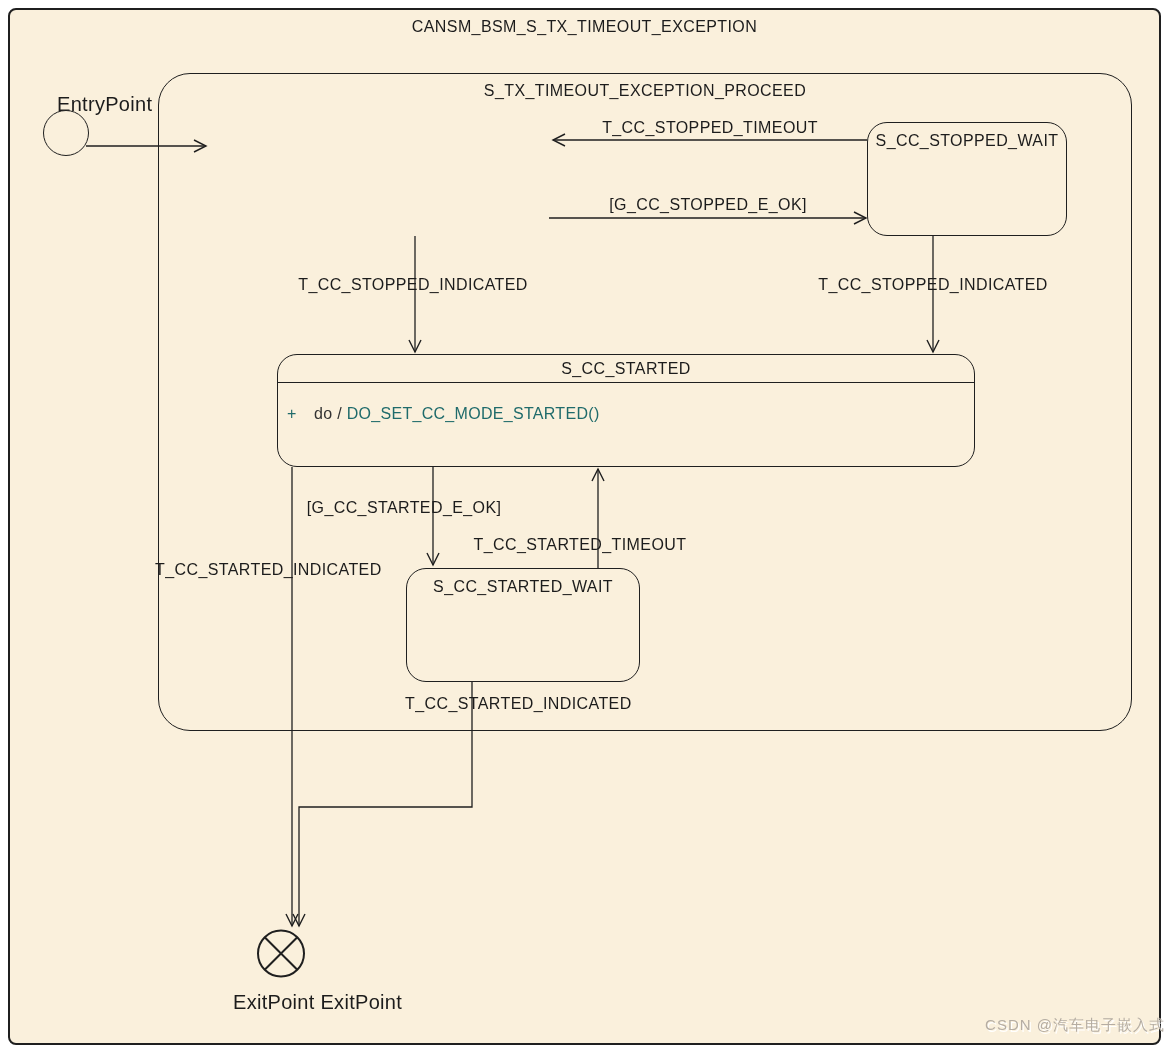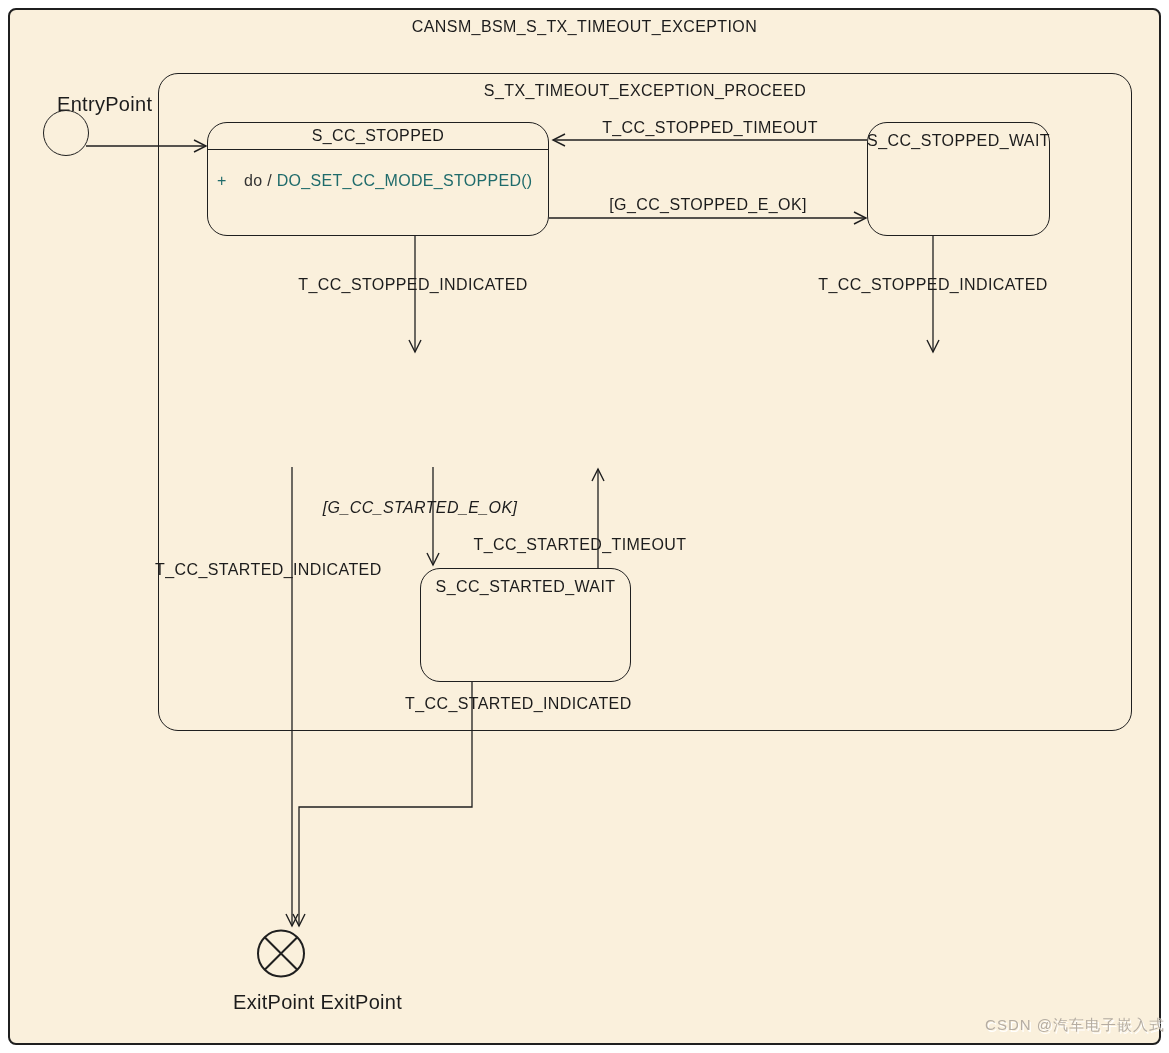--- a/index.html
+++ b/index.html
@@ -11,21 +11,21 @@
     --watermark:#b5ada3;
   }
   html,body{margin:0;padding:0;background:#ffffff;}
   .canvas{
     position:relative;width:1169px;height:1053px;background:#ffffff;
     font-family:"Liberation Sans",sans-serif;color:var(--text);
     overflow:hidden;
   }
   .frame{position:absolute;box-sizing:border-box;border:2px solid var(--line);border-radius:8px;}
   .outer{left:8px;top:8px;width:1153px;height:1037px;background:var(--background);}
-  .inner{left:158px;top:73px;width:974px;height:658px;border-width:1.6px;border-radius:20px;background:transparent;}
+  .inner{left:158px;top:73px;width:974px;height:658px;border-width:1.6px;border-radius:32px;background:transparent;}
   .frame-title{
     position:absolute;left:0;right:0;top:8px;text-align:center;
     font-size:16px;letter-spacing:.4px;white-space:nowrap;color:var(--text);
   }
   .state{
     position:absolute;box-sizing:border-box;border:1.7px solid var(--line);
     border-radius:20px;background:var(--background);
   }
   .state-title{
     display:flex;align-items:center;justify-content:center;
@@ -66,39 +66,39 @@
     <div class="frame-title">CANSM_BSM_S_TX_TIMEOUT_EXCEPTION</div>
   </div>
 
   <div class="frame inner">
     <div class="frame-title">S_TX_TIMEOUT_EXCEPTION_PROCEED</div>
   </div>
 
   <div class="node-label" style="left:57px;top:93px;">EntryPoint</div>
   <div class="entry-circle"></div>
 
-  <div class="state" style="left:207px;top:122px;width:342px;height:114px;">
-    <div class="state-title divided">S_CC_STOPPED</div>
-    <div class="state-body"><span class="plus">+</span><span class="kw">do /</span> <span class="act">DO_SET_CC_MODE_STOPPED()</span></div>
-  </div>
 
-  <div class="state" style="left:867px;top:122px;width:183px;height:114px;">
+  <div class="state" style="left:867px;top:122px;width:200px;height:114px;">
     <div class="state-title plain">S_CC_STOPPED_WAIT</div>
   </div>
 
+  <div class="state" style="left:277px;top:354px;width:698px;height:113px;">
+    <div class="state-title divided" style="height:27px;">S_CC_STARTED</div>
+    <div class="state-body"><span class="plus">+</span><span class="kw">do /</span> <span class="act">DO_SET_CC_MODE_STARTED()</span></div>
+  </div>
 
-  <div class="state" style="left:420px;top:568px;width:211px;height:114px;">
+  <div class="state" style="left:406px;top:568px;width:234px;height:114px;">
     <div class="state-title plain">S_CC_STARTED_WAIT</div>
   </div>
 
   <div class="tlabel centered" style="left:710px;top:119px;">T_CC_STOPPED_TIMEOUT</div>
   <div class="tlabel centered" style="left:708px;top:196px;">[G_CC_STOPPED_E_OK]</div>
   <div class="tlabel centered" style="left:413px;top:276px;">T_CC_STOPPED_INDICATED</div>
   <div class="tlabel centered" style="left:933px;top:276px;">T_CC_STOPPED_INDICATED</div>
-  <div class="tlabel centered" style="left:420px;top:499px;font-style:italic;">[G_CC_STARTED_E_OK]</div>
+  <div class="tlabel centered" style="left:404px;top:499px;">[G_CC_STARTED_E_OK]</div>
   <div class="tlabel centered" style="left:580px;top:528px;margin-top:8px;">T_CC_STARTED_TIMEOUT</div>
   <div class="tlabel" style="left:155px;top:561px;">T_CC_STARTED_INDICATED</div>
   <div class="tlabel" style="left:405px;top:695px;">T_CC_STARTED_INDICATED</div>
 
   <div class="node-label" style="left:233px;top:991px;">ExitPoint ExitPoint</div>
 
   <svg class="wires" viewBox="0 0 1169 1053">
     <defs>
       <marker id="arrow" markerUnits="userSpaceOnUse" markerWidth="18" markerHeight="18" refX="14" refY="8" orient="auto">
         <path d="M2,2 L14,8 L2,14" fill="none" stroke="#1f1f1f" stroke-width="1.4"></path>

